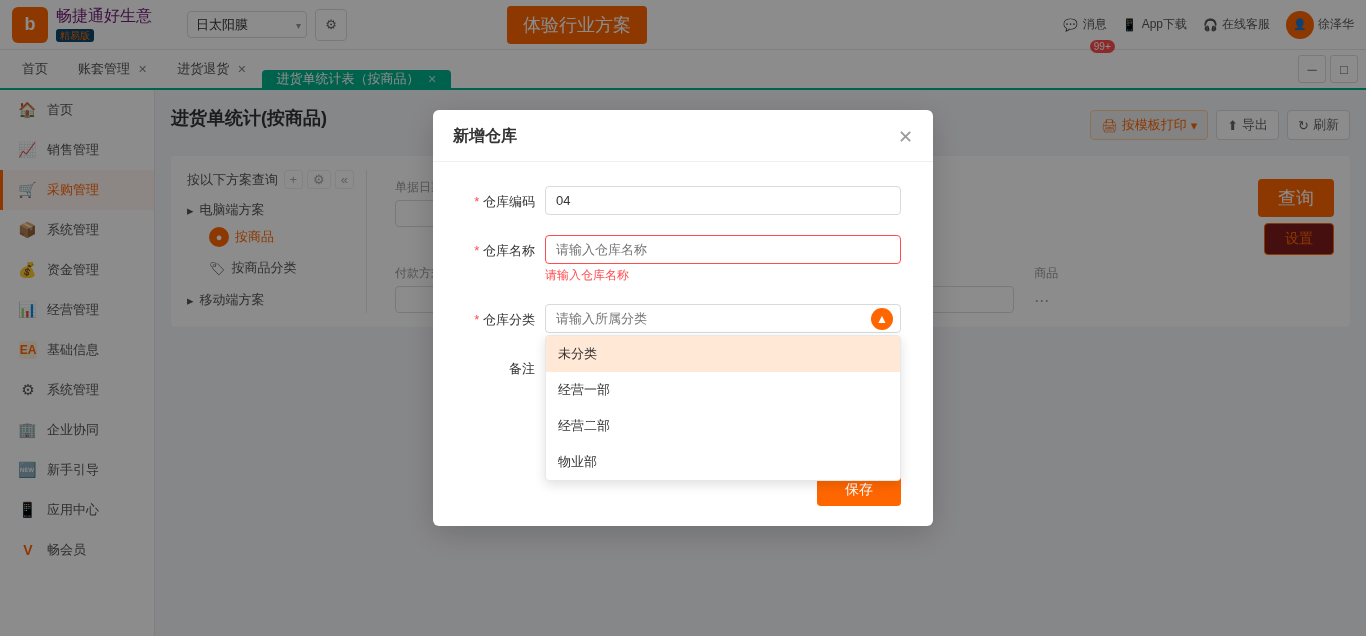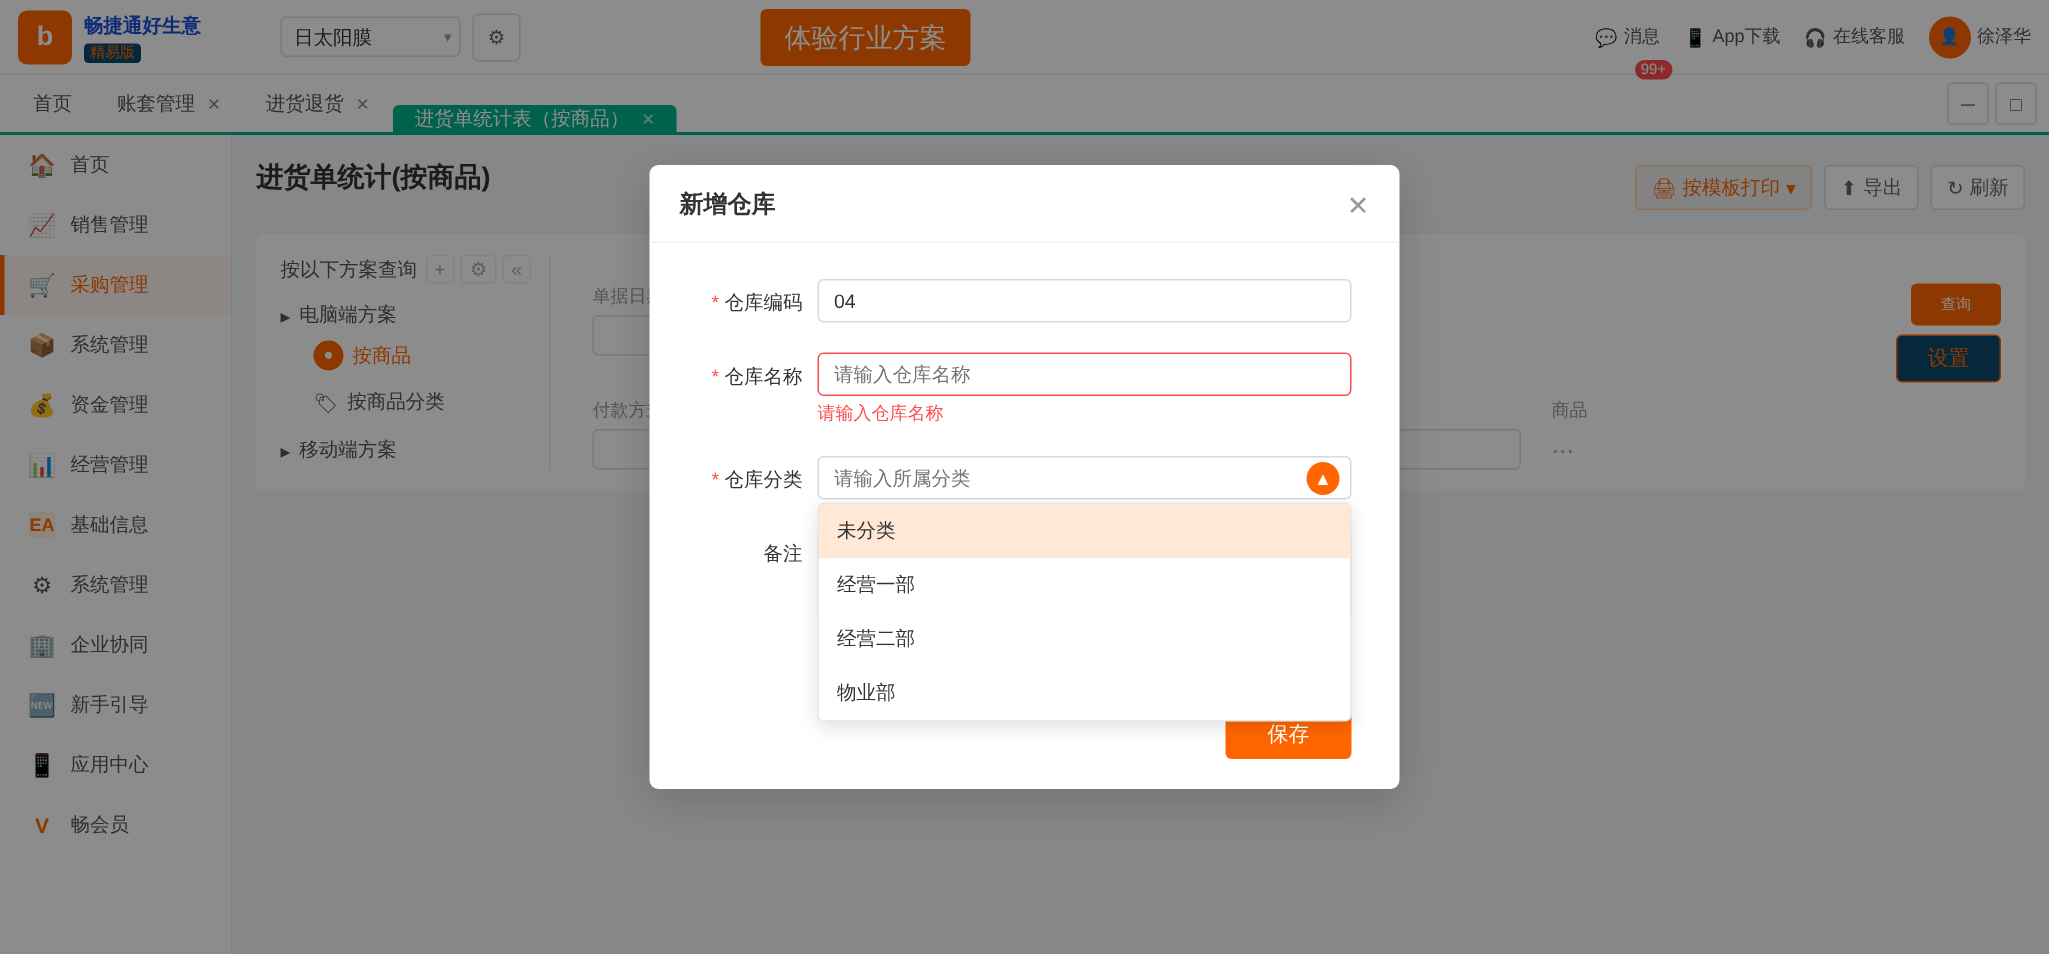--- a/index.html
+++ b/index.html
@@ -354,25 +354,25 @@
       background: #fff;
       appearance: none;
     }
     .query-btn {
       background: #ff6600;
       color: white;
       border: none;
       padding: 7px 20px;
       border-radius: 4px;
       cursor: pointer;
-      font-size: 10px;
+      font-size: 18px;
       font-weight: 500;
     }
     .set-btn {
-      background: #0c4a6e;
+      background: #7f1d1d;
       color: #ff6600;
       border: 1px solid #ff6600;
       padding: 6px 20px;
       border-radius: 4px;
       cursor: pointer;
       font-size: 14px;
     }
 
     
     .empty-state {
@@ -548,21 +548,21 @@
       font-size: 14px;
     }
   </style>
 </head>
 <body>
 
 <div class="top-header">
   <div class="logo-area">
     <div class="logo-icon">b</div>
     <div>
-      <div style="font-size:13px;font-weight:700;color:#1d4ed8;">畅捷通好生意</div>
+      <div style="font-size:16px;font-weight:400;color:#701a75;">畅捷通好生意</div>
       <div>
         <span class="logo-badge">精易版</span>
       </div>
     </div>
   </div>
 
   <div class="header-search">
     <div class="search-select-wrap">
       <select class="search-select">
         <option>日太阳膜</option>

